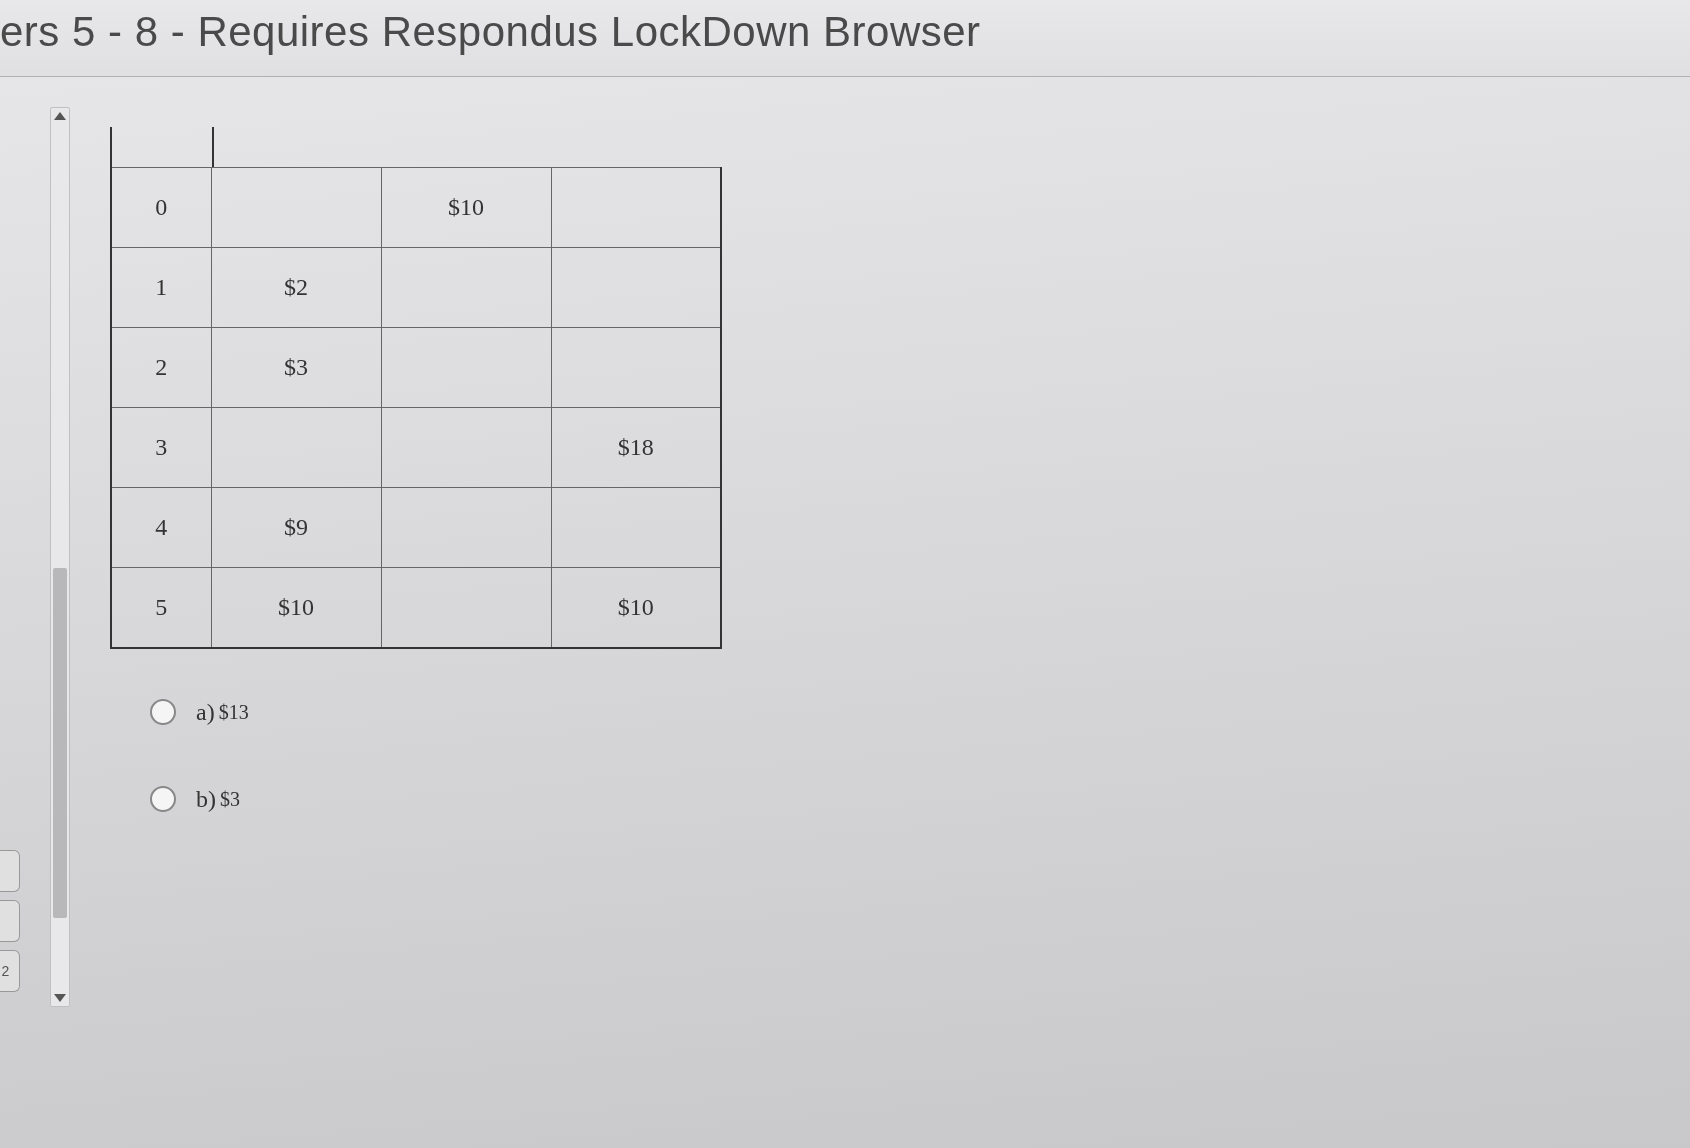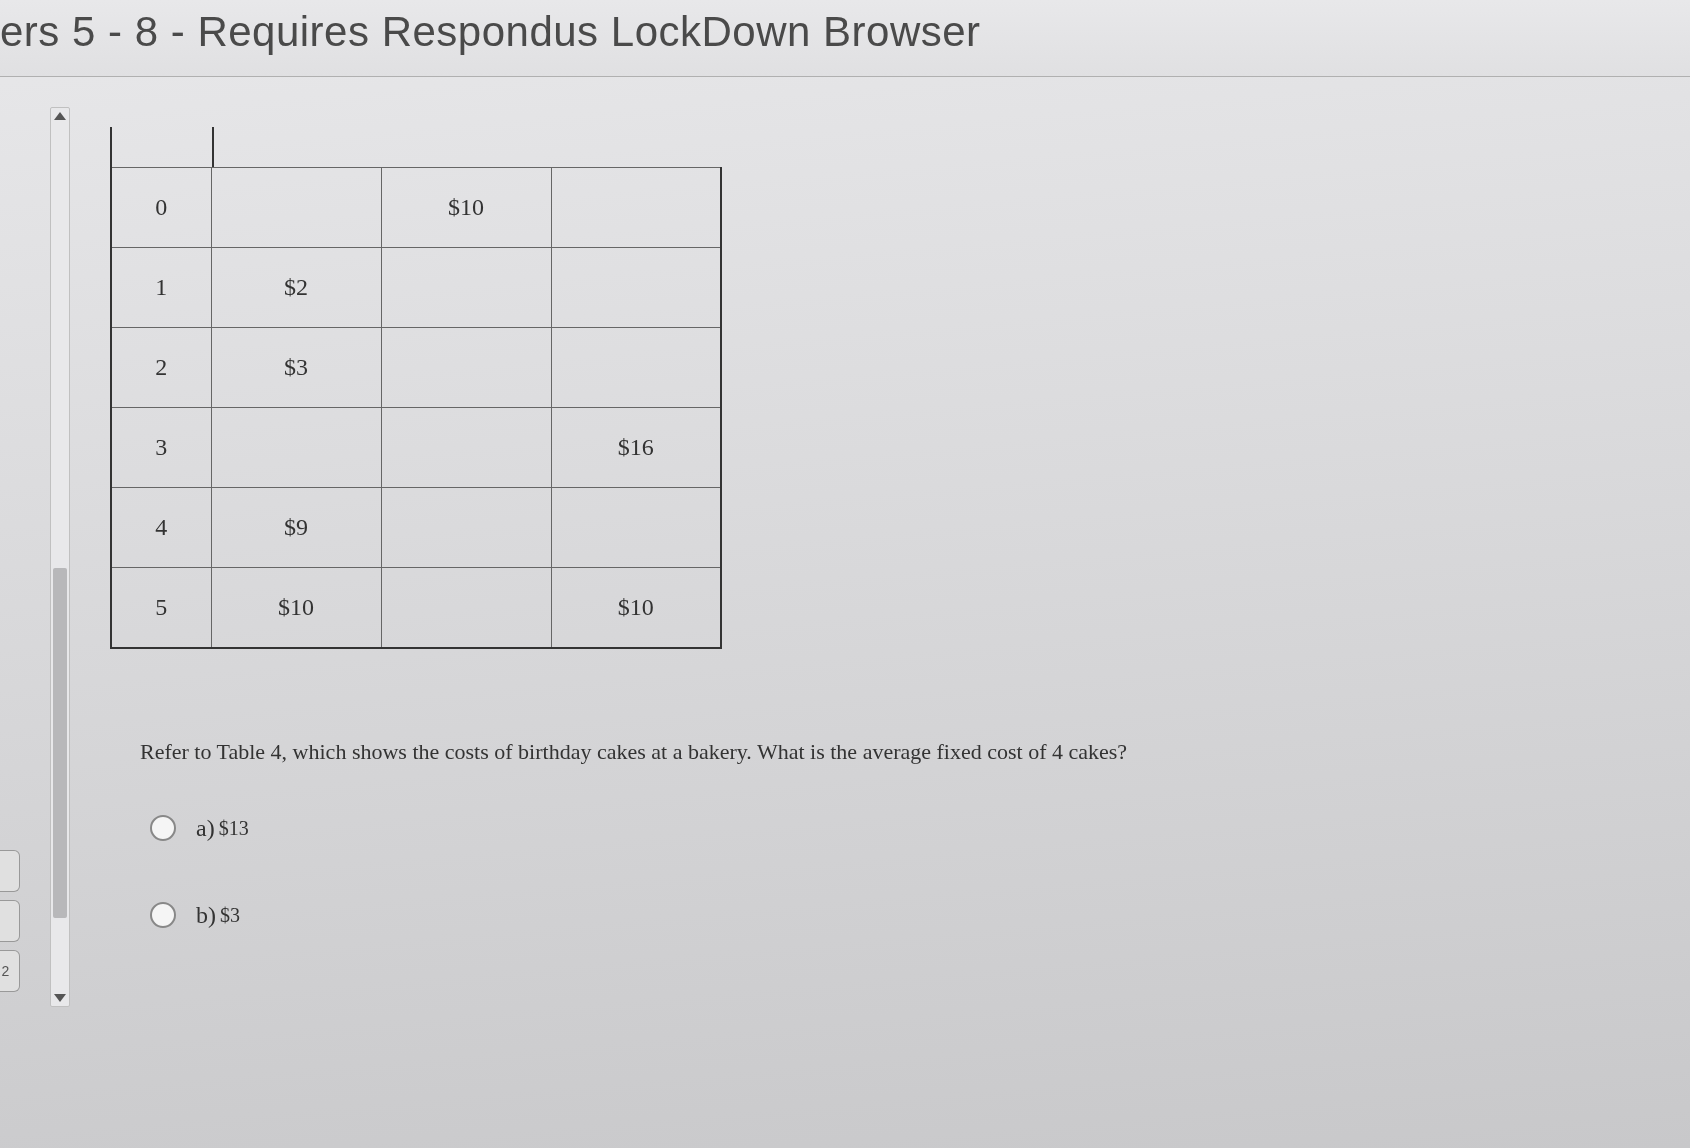--- a/index.html
+++ b/index.html
@@ -229,38 +229,37 @@
         <tr>
           <td class="col-0">2</td>
           <td class="col-1">$3</td>
           <td class="col-2"></td>
           <td class="col-3"></td>
         </tr>
         <tr>
           <td class="col-0">3</td>
           <td class="col-1"></td>
           <td class="col-2"></td>
-          <td class="col-3">$16</td>
+          <td class="col-3">$18</td>
         </tr>
         <tr>
           <td class="col-0">4</td>
           <td class="col-1">$9</td>
           <td class="col-2"></td>
           <td class="col-3"></td>
         </tr>
         <tr>
           <td class="col-0">5</td>
           <td class="col-1">$10</td>
           <td class="col-2"></td>
           <td class="col-3">$10</td>
         </tr>
       </tbody>
     </table>
 
-    <div class="question-text">Refer to Table 4, which shows the costs of birthday cakes at a bakery. What is the average fixed cost of 4 cakes?</div>
 
     <div class="options-area">
       <div class="option-row">
         <div class="radio-button"></div>
         <span class="option-label">a)</span>
         <span class="option-value">$13</span>
       </div>
       <div class="option-row">
         <div class="radio-button"></div>
         <span class="option-label">b)</span>

